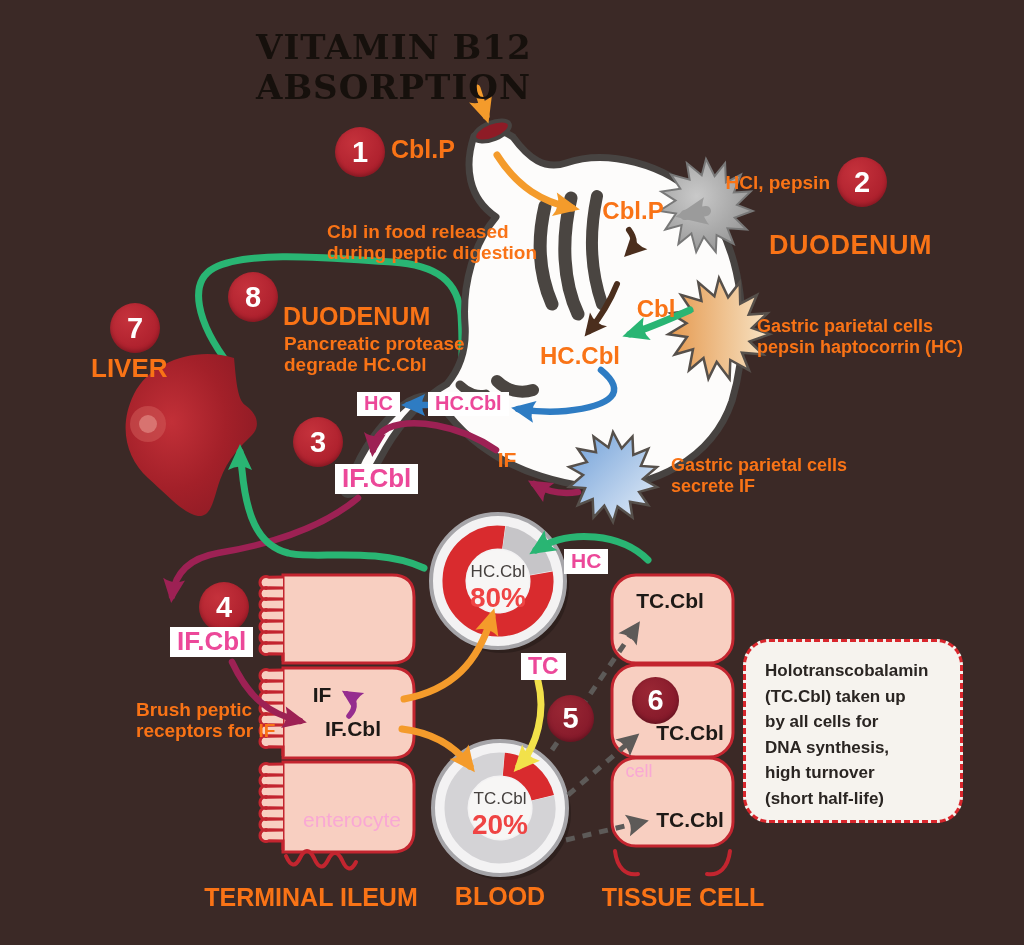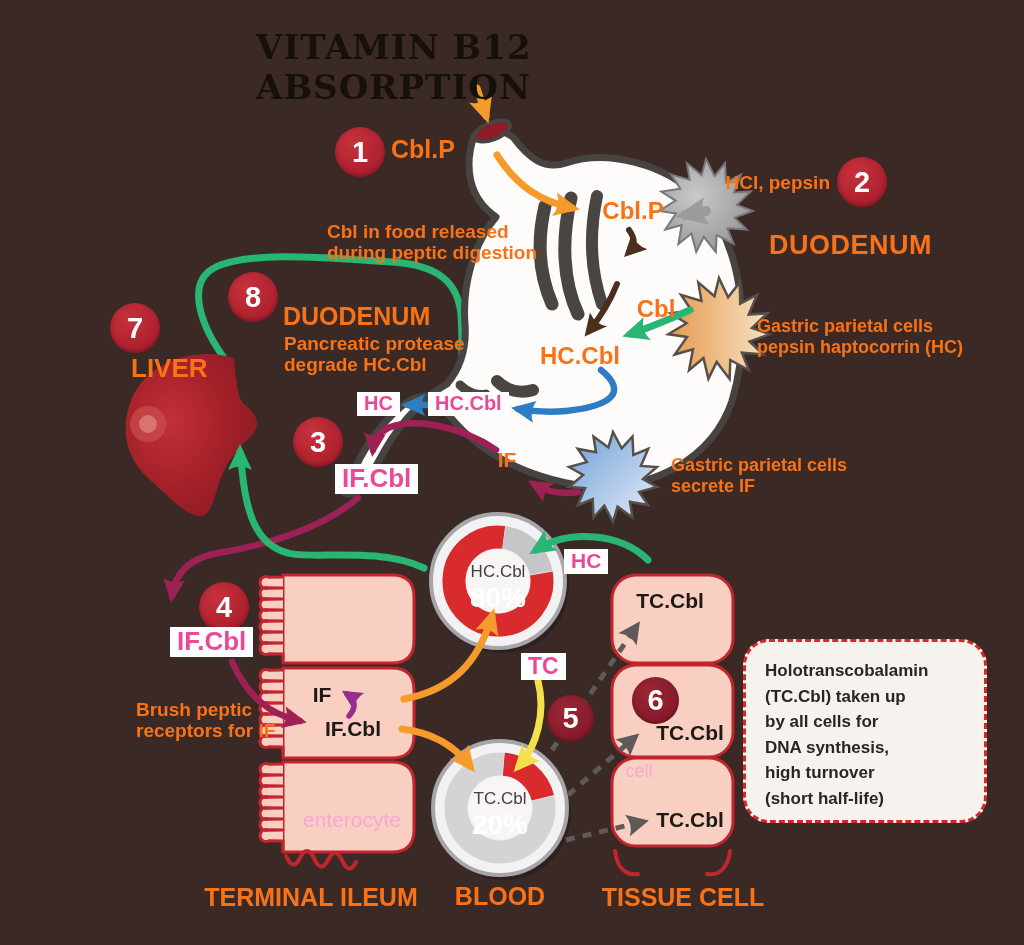--- a/index.html
+++ b/index.html
@@ -12,26 +12,26 @@
          font-family:"DejaVu Serif","Liberation Serif",serif;font-weight:700;
          font-size:34px;letter-spacing:1px;color:#16100c;}
   .stepnum{position:absolute;width:50px;height:50px;border-radius:50%;
            background:radial-gradient(circle at 38% 32%,#c5323c,#ac1f2c 75%);
            color:#fff;font-weight:700;font-size:29px;display:flex;align-items:center;justify-content:center;
            box-shadow:inset 0 -2px 4px rgba(0,0,0,.25);}
   .stepnum.dark{width:47px;height:47px;background:radial-gradient(circle at 38% 32%,#9a2734,#85192a 75%);}
   .wbox{position:absolute;background:#ffffff;color:#ec4899;font-weight:700;
         padding:1px 7px 2px 7px;line-height:1.05;}
   .two{line-height:21px;}
-  .notebox{position:absolute;left:743px;top:639px;width:244px;height:184px;box-sizing:border-box;
+  .notebox{position:absolute;left:743px;top:639px;width:220px;height:184px;box-sizing:border-box;
            background:#f6f3ee;border:3px dashed #d8262c;border-radius:26px;
            padding:16px 0 0 19px;color:#2a2522;font-weight:700;font-size:17px;line-height:25.5px;}
   .soft{color:#f9a8d4;font-weight:400;}
   .donut-cap{color:#45403e;font-weight:400;}
-  .donut-val{font-weight:700;color:#ffffff;}
+  .donut-val{font-weight:700;color:#ef4444;}
 </style>
 </head>
 <body>
 
 <div class="canvas">
 
 <svg class="art" width="1024" height="945" viewBox="0 0 1024 945">
   <defs>
     <marker id="ah-or" markerUnits="userSpaceOnUse" markerWidth="30" markerHeight="30" refX="20" refY="15" orient="auto">
           <path d="M2,3 L28,15 L2,27 Q9,15 2,3 Z" fill="#f49b2b"></path>
@@ -202,21 +202,21 @@
 <div class="lbl two" style="left:671px;top:455px;font-size:18px;">
   <div>Gastric parietal cells</div>
   <div>secrete IF</div>
 </div>
 
 <div class="lbl ctr" style="left:633px;top:211px;font-size:24px;">Cbl.P</div>
 <div class="lbl ctr" style="left:656px;top:269px;font-size:24px;margin-top:40px;">Cbl</div>
 <div class="lbl ctr" style="left:580px;top:356px;font-size:24px;">HC.Cbl</div>
 <div class="lbl ctr" style="left:507px;top:460px;font-size:21px;">IF</div>
 
-<div class="lbl" style="left:91px;top:353px;font-size:26px;margin-left:40px;">LIVER</div>
+<div class="lbl" style="left:91px;top:353px;font-size:26px;">LIVER</div>
 <div class="lbl" style="left:283px;top:302px;font-size:25px;">DUODENUM</div>
 <div class="lbl two" style="left:284px;top:333px;font-size:19px;">
   <div>Pancreatic protease</div>
   <div>degrade HC.Cbl</div>
 </div>
 
 <div class="wbox" style="left:357px;top:392px;font-size:20px;">HC</div>
 <div class="wbox" style="left:428px;top:392px;font-size:20px;">HC.Cbl</div>
 <div class="wbox" style="left:335px;top:464px;font-size:26px;">IF.Cbl</div>
 <div class="wbox" style="left:170px;top:627px;font-size:26px;">IF.Cbl</div>

